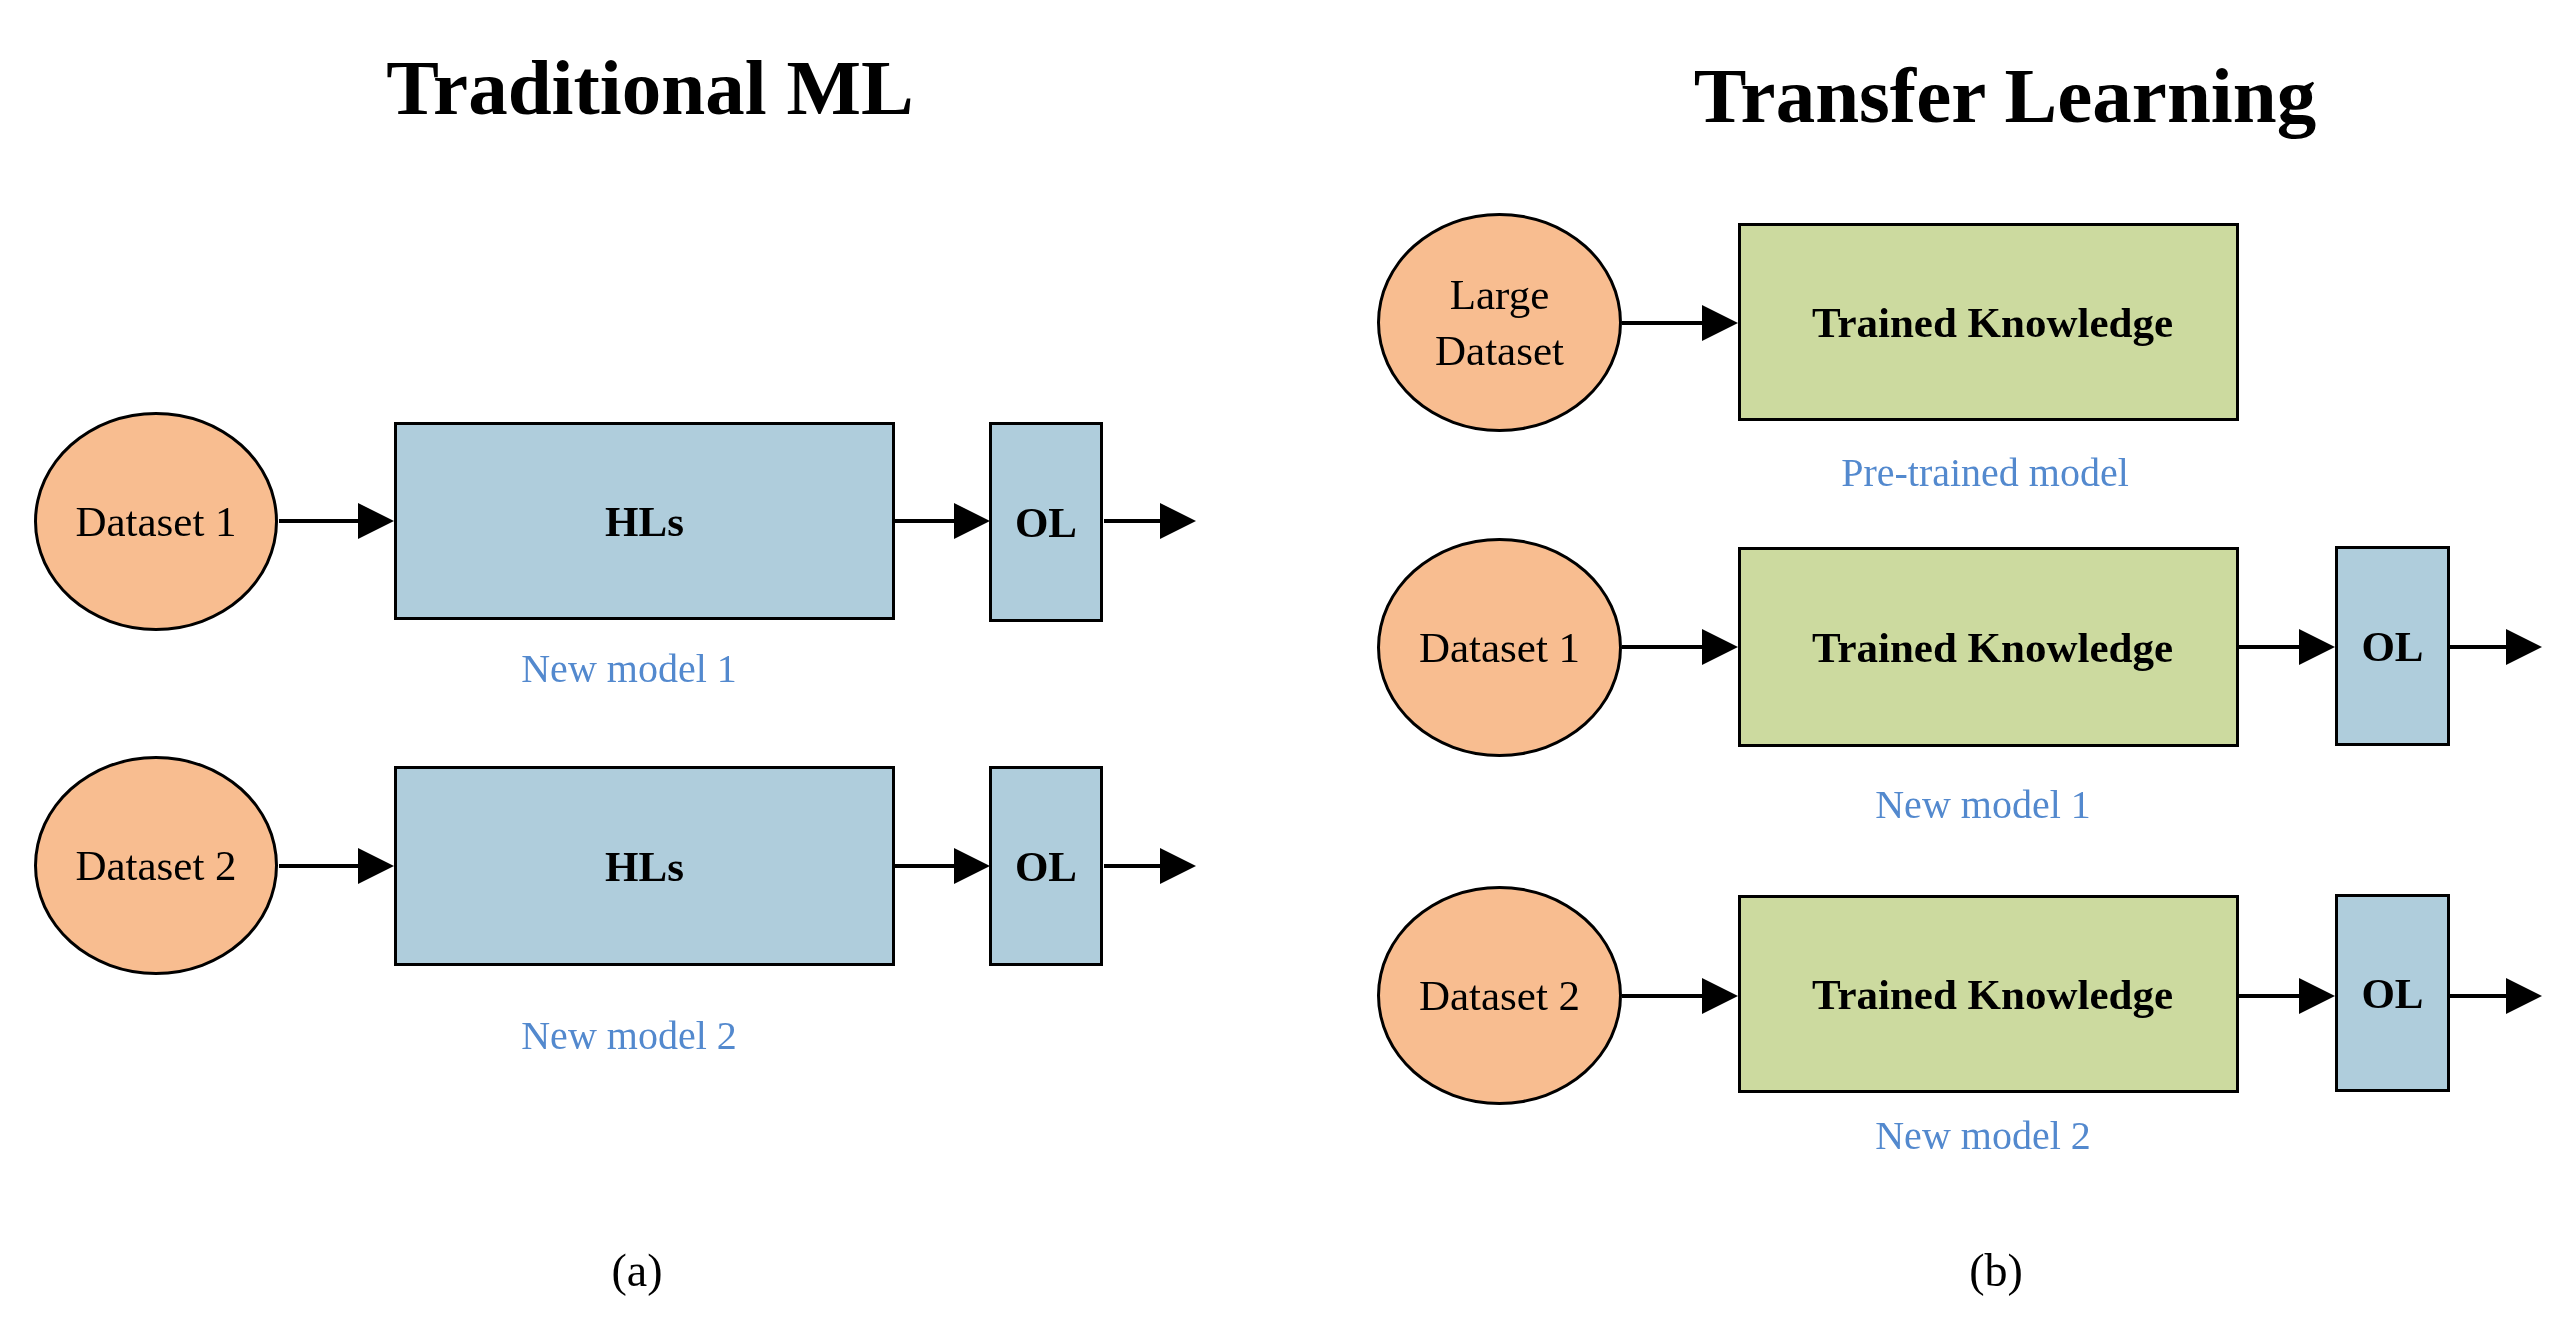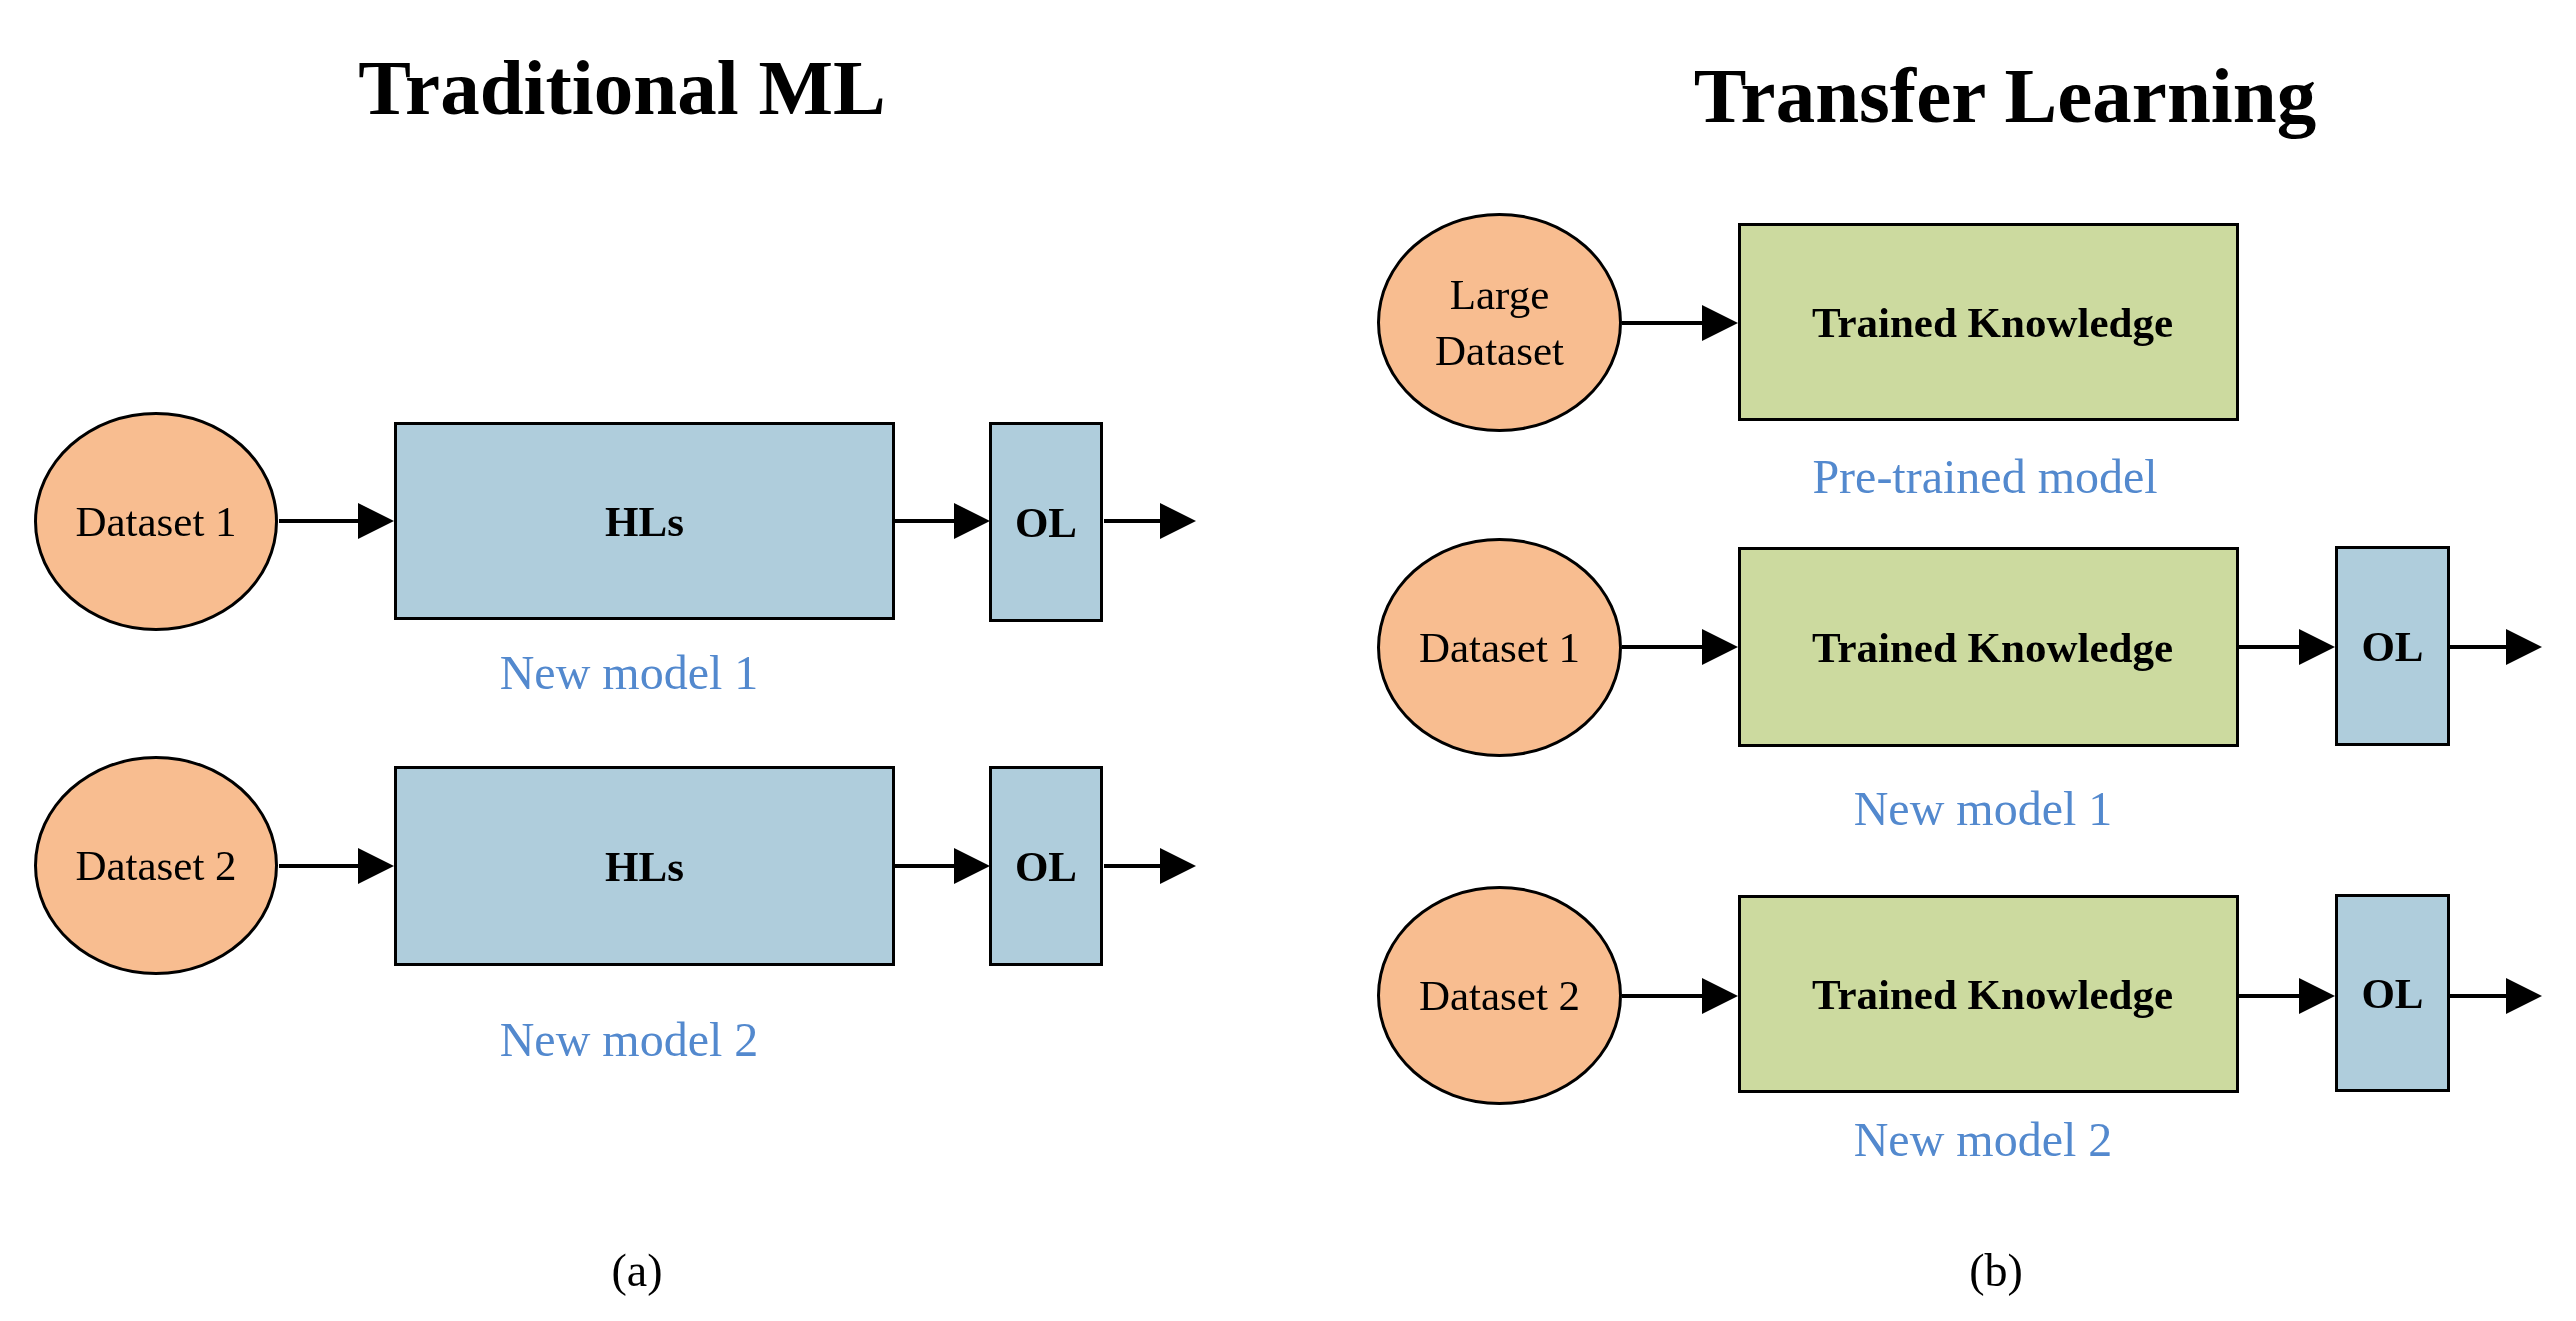--- a/index.html
+++ b/index.html
@@ -51,35 +51,35 @@
   .arrow .shaft{flex:1;height:3.4px;background:var(--outline);}
   .arrow .head{
     width:0;height:0;
     border-left:36px solid var(--outline);
     border-top:18px solid transparent;
     border-bottom:18px solid transparent;
   }
   .flow-label{
     position:absolute;
     color:var(--label-blue);
-    font-size:48px;line-height:1.1;
+    font-size:40px;line-height:1.1;
     text-align:center;white-space:nowrap;
   }
   .caption{
     position:absolute;
     font-size:46px;text-align:center;white-space:nowrap;
   }
 </style>
 </head>
 <body>
 
 <div id="canvas">
 
   <section>
-    <div class="title" style="left:192px;top:45px;width:860px;">Traditional ML</div>
+    <div class="title" style="left:220px;top:45px;width:860px;">Traditional ML</div>
 
     <div class="node ellipse" style="left:34px;top:412px;width:244px;height:219px;">
       <span class="node-label">Dataset 1</span>
     </div>
     <div class="arrow" style="left:279px;top:502px;width:115px;">
       <span class="shaft"></span>
         <span class="head"></span>
     </div>
     <div class="node rect blue" style="left:394px;top:422px;width:501px;height:198px;">
       <span>HLs</span>

